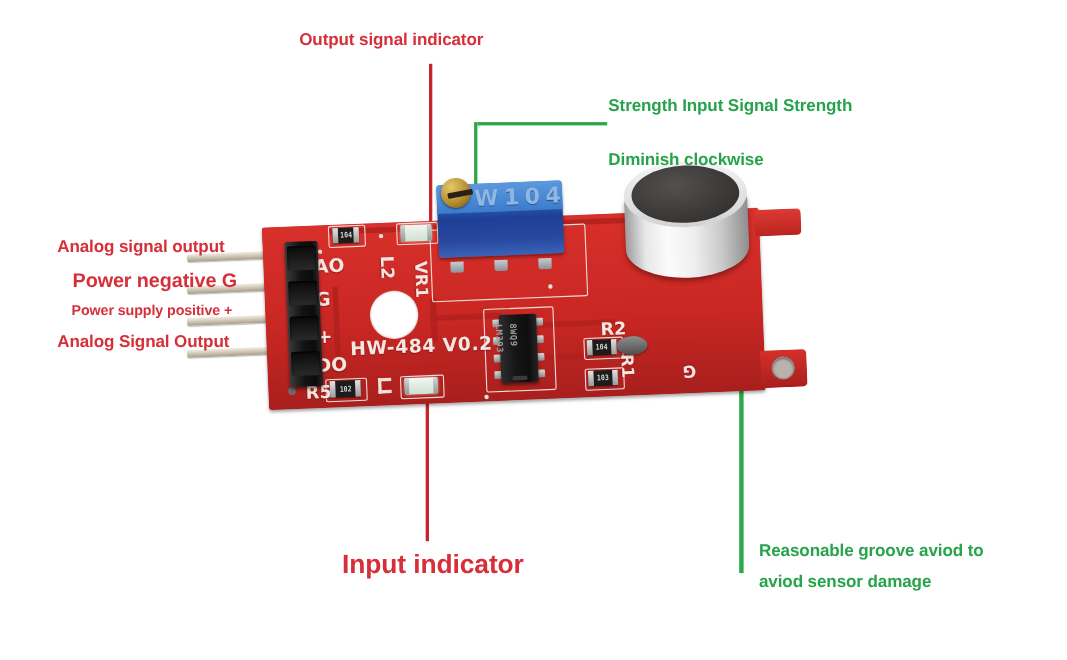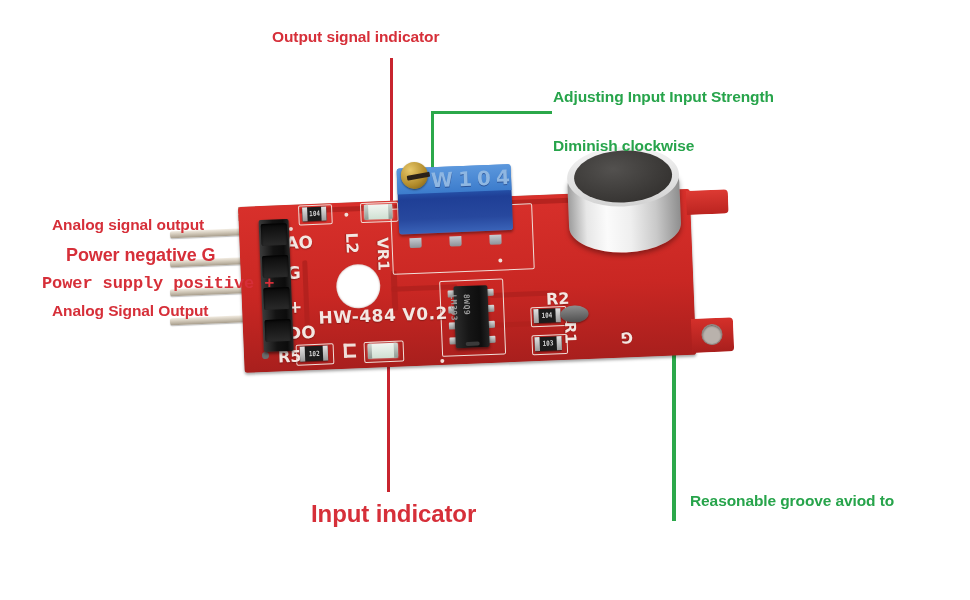--- a/index.html
+++ b/index.html
@@ -16,21 +16,21 @@
 
   #lbl-output-signal{left:272px;top:28px;font-size:15.5px;}
   #lbl-adjust1{left:553px;top:88px;font-size:15.5px;}
   #lbl-adjust2{left:553px;top:117px;font-size:15.5px;margin-top:20px;}
   #lbl-groove1{left:690px;top:492px;font-size:15.5px;}
   #lbl-groove2{left:690px;top:521px;font-size:15.5px;}
   #lbl-power-indicator{left:311px;top:500px;font-size:24px;}
 
   #lbl-analog-out-top{left:52px;top:216px;font-size:15.5px;}
   #lbl-power-neg{left:66px;top:245px;font-size:18px;}
-  #lbl-power-pos{left:42px;top:274px;font-size:17px;font-family:Liberation Mono, monospace;}
+  #lbl-power-pos{left:65px;top:274px;font-size:13px;}
   #lbl-analog-out-bot{left:52px;top:302px;font-size:15.5px;}
 
   
   .leader{position:absolute;background:#c8242e;}
   .leader.g{background:#2ba84a;}
   #leader-output-signal{left:390px;top:58px;width:3px;height:168px;}
   #leader-power-indicator{left:387px;top:366px;width:3px;height:126px;}
   #leader-groove{left:672px;top:288px;width:3.5px;height:233px;background:#2ba84a;}
   #leader-adjust-h{left:434px;top:111px;width:118px;height:3px;background:#2ba84a;}
   #leader-adjust-v{left:431px;top:111px;width:3px;height:65px;background:#2ba84a;}
@@ -289,24 +289,25 @@
         <div class="hdr-slot" style="top:36px;"></div>
         <div class="hdr-slot" style="top:68px;"></div>
         <div class="hdr-slot" style="top:100px;"></div>
       </div>
 
     </div>
   </div>
 
   <div class="lbl red" id="lbl-output-signal">Output signal indicator</div>
 
-  <div class="lbl green" id="lbl-adjust1">Adjusting Input Input Strength</div>
+  <div class="lbl green" id="lbl-adjust1">Strength Input Signal Strength</div>
   <div class="lbl green" id="lbl-adjust2">Diminish clockwise</div>
 
   <div class="lbl green" id="lbl-groove1">Reasonable groove aviod to</div>
+  <div class="lbl green" id="lbl-groove2">aviod sensor damage</div>
 
   <div class="lbl red" id="lbl-power-indicator">Input indicator</div>
 
   <div class="lbl red" id="lbl-analog-out-top">Analog signal output</div>
   <div class="lbl red" id="lbl-power-neg">Power negative G</div>
   <div class="lbl red" id="lbl-power-pos">Power supply positive +</div>
   <div class="lbl red" id="lbl-analog-out-bot">Analog Signal Output</div>
 
 </div>
 

